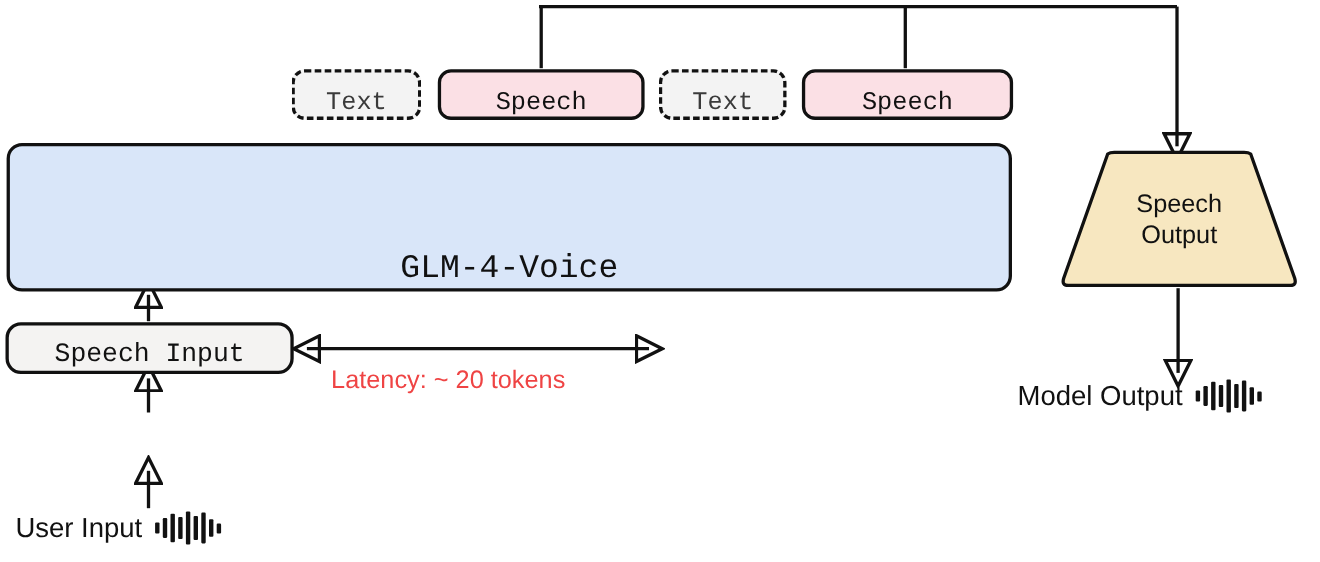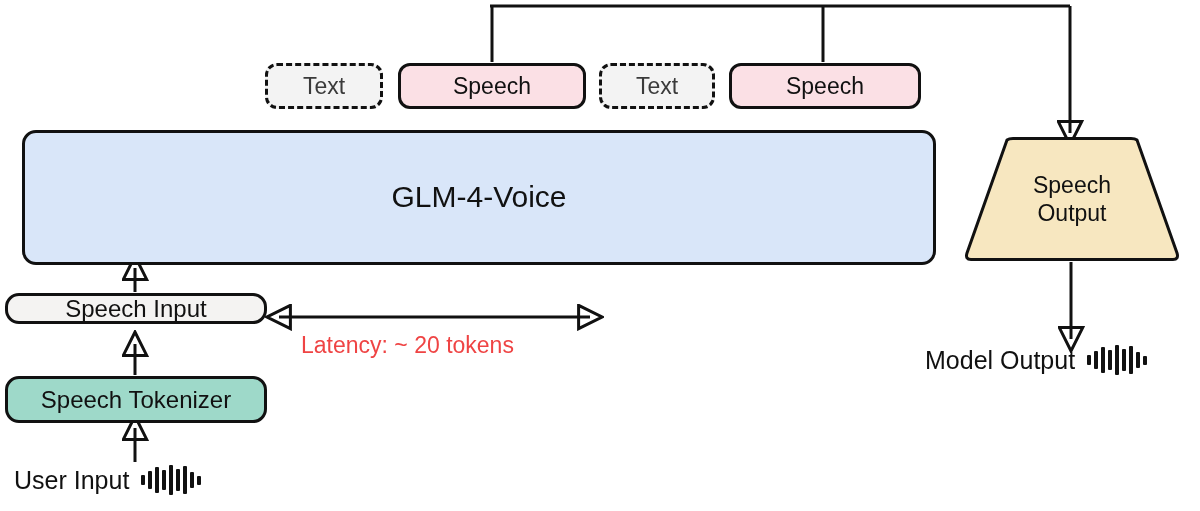--- a/index.html
+++ b/index.html
@@ -16,25 +16,26 @@
     position: relative;
     width: 1200px;
     height: 511px;
     background: #ffffff;
     overflow: hidden;
   }
   .node {
     position: absolute;
     box-sizing: border-box;
     display: flex;
-    align-items: center;
+    align-items: flex-end;
     justify-content: center;
     text-align: center;
     color: #111111;
     line-height: 1.15;
+    font-family: Liberation Mono, monospace;
   }
 
   
   .token-box {
     height: 46px;
     border-radius: 12px;
     font-size: 23px;
   }
   .token-text {
     background: #f3f3f3;
@@ -172,42 +173,39 @@
   </div>
 
   <div class="node token-box token-text" style="left:599px; top:63px; width:116px;">
     <span>Text</span>
   </div>
 
   <div class="node token-box token-speech" style="left:729px; top:63px; width:192px;">
     <span>Speech</span>
   </div>
 
-  <div class="node model-box" style="left:22px; top:130px; width:914px; height:135px;">
+  <div class="node model-box" style="left:6px; top:130px; width:914px; height:135px;">
     <span>GLM-4-Voice</span>
   </div>
 
   <div class="decoder-wrap">
     <svg class="decoder-shape" viewBox="0 0 220 126" xmlns="http://www.w3.org/2000/svg">
       <path d="M 45 4 Q 47 2.5 51 2.5 L 169 2.5 Q 173 2.5 175 4 L 215 117
                Q 217 123.5 211 123.5 L 9 123.5 Q 3 123.5 5 117 Z" fill="#f7e7c0" stroke="#111111" stroke-width="3" stroke-linejoin="round"></path>
     </svg>
     <div class="decoder-label">
       <span>Speech</span>
       <span>Output</span>
     </div>
   </div>
 
-  <div class="node stack-box box-speech-input" style="left:5px; top:293px; width:262px; height:31px;">
+  <div class="node stack-box box-speech-input" style="left:5px; top:293px; width:262px; height:47px;">
     <span>Speech Input</span>
   </div>
 
-  <div class="node stack-box box-speech-tokenizer" style="left:5px; top:376px; width:262px; height:47px;">
-    <span>Speech Tokenizer</span>
-  </div>
 
   <div class="latency-label" style="left:301px; top:332px;">Latency: ~ 20 tokens</div>
 
   <div class="plain-label" style="left:925px; top:345px;">
     <span>Model Output</span>
     <span class="waveform">
         <i style="height: 10px;"></i>
         <i style="height: 18px;"></i>
         <i style="height: 26px;"></i>
         <i style="height: 20px;"></i>

